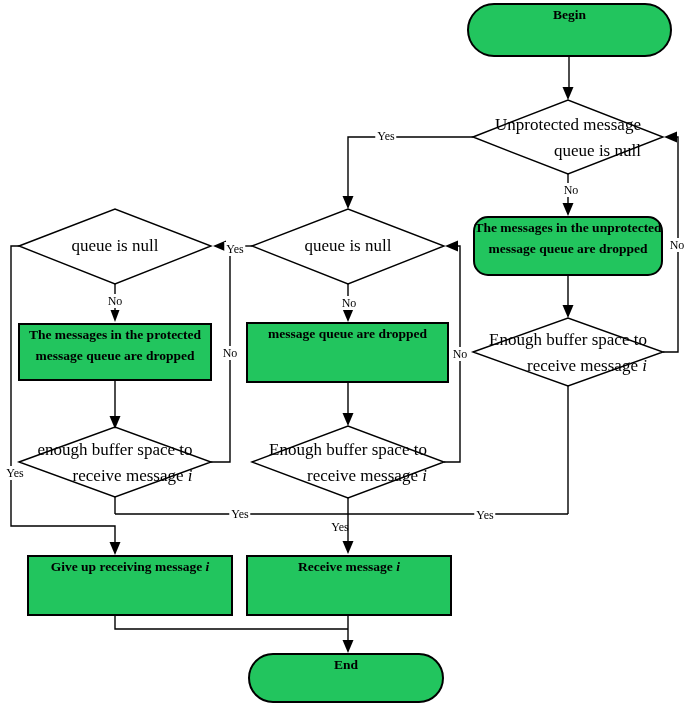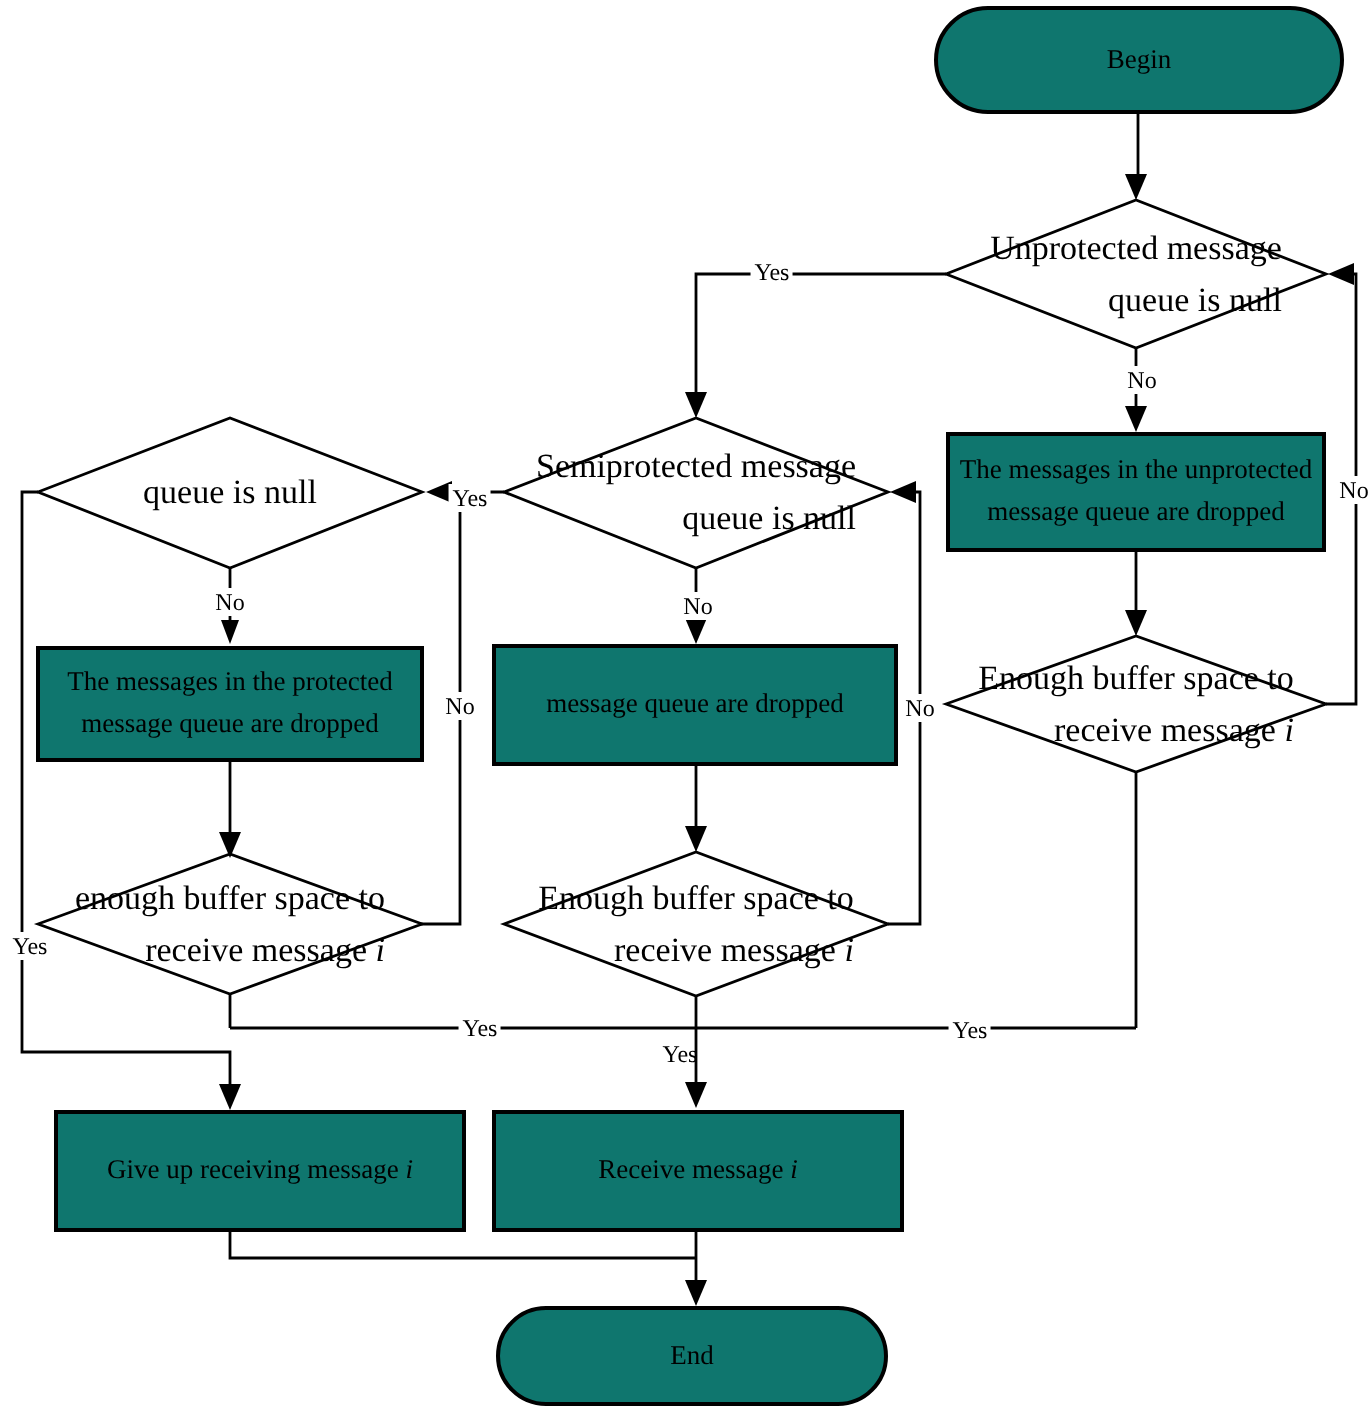--- a/index.html
+++ b/index.html
@@ -14,26 +14,26 @@
     overflow: hidden;
   }
   .stage svg.wires {
     position: absolute;
     left: 0; top: 0;
     width: 685px; height: 713px;
   }
   .node {
     position: absolute;
     display: flex;
-    align-items: center;
     justify-content: center;
     text-align: center;
     font-size: 13.5px;
     line-height: 1.55;
-    background: #0f766e;
+    background: #22c55e;
+    font-weight: bold;
   }
   .box { border: 2px solid #000; }
   .stadium { border: 2px solid #000; border-radius: 28px; }
   .dtext {
     position: absolute;
     transform: translate(-50%, -50%);
     text-align: right;
     font-size: 17px;
     line-height: 1.5;
     white-space: nowrap;
@@ -119,21 +119,21 @@
       <polygon points="109.5,542 120.5,542 115,555"></polygon>
       <polygon points="342.5,541 353.5,541 348,554"></polygon>
       <polygon points="342.5,640 353.5,640 348,653"></polygon>
     </g>
   </svg>
 
   <div class="node stadium" style="left:467px; top:3px; width:205px; height:54px;">
     <span>Begin</span>
   </div>
 
-  <div class="node box" style="left:473px; top:216px; width:190px; height:60px;">
+  <div class="node box" style="left:473px; top:216px; width:190px; height:60px;border-radius:15px;">
     <div>
       <span class="line">The messages in the unprotected</span>
       <span class="line">message queue are dropped</span>
     </div>
   </div>
 
   <div class="node box" style="left:246px; top:322px; width:203px; height:61px;">
     <div>
       <span class="line">message queue are dropped</span>
     </div>
@@ -157,21 +157,20 @@
   <div class="node stadium" style="left:248px; top:653px; width:196px; height:50px;">
     <span>End</span>
   </div>
 
   <div class="dtext" style="left:568px; top:137px;">
     <span class="line">Unprotected message</span>
     <span class="line">queue is null</span>
   </div>
 
   <div class="dtext" style="left:348px; top:246px;">
-    <span class="line">Semiprotected message</span>
     <span class="line">queue is null</span>
   </div>
 
   <div class="dtext" style="left:115px; top:246px;">
     <span class="line">queue is null</span>
   </div>
 
   <div class="dtext" style="left:568px; top:352px;">
     <span class="line">Enough buffer space to</span>
     <span class="line"><span>receive message</span> <i>i</i></span>

